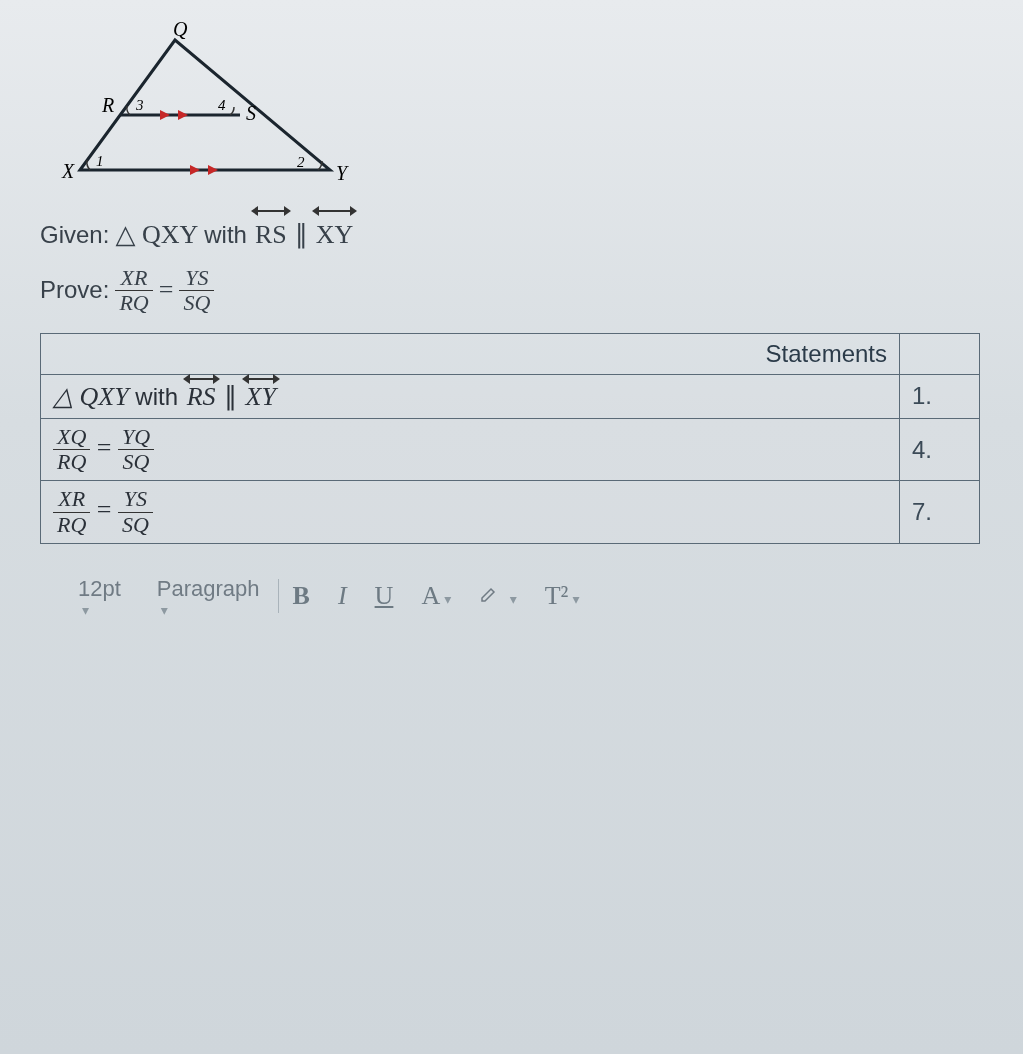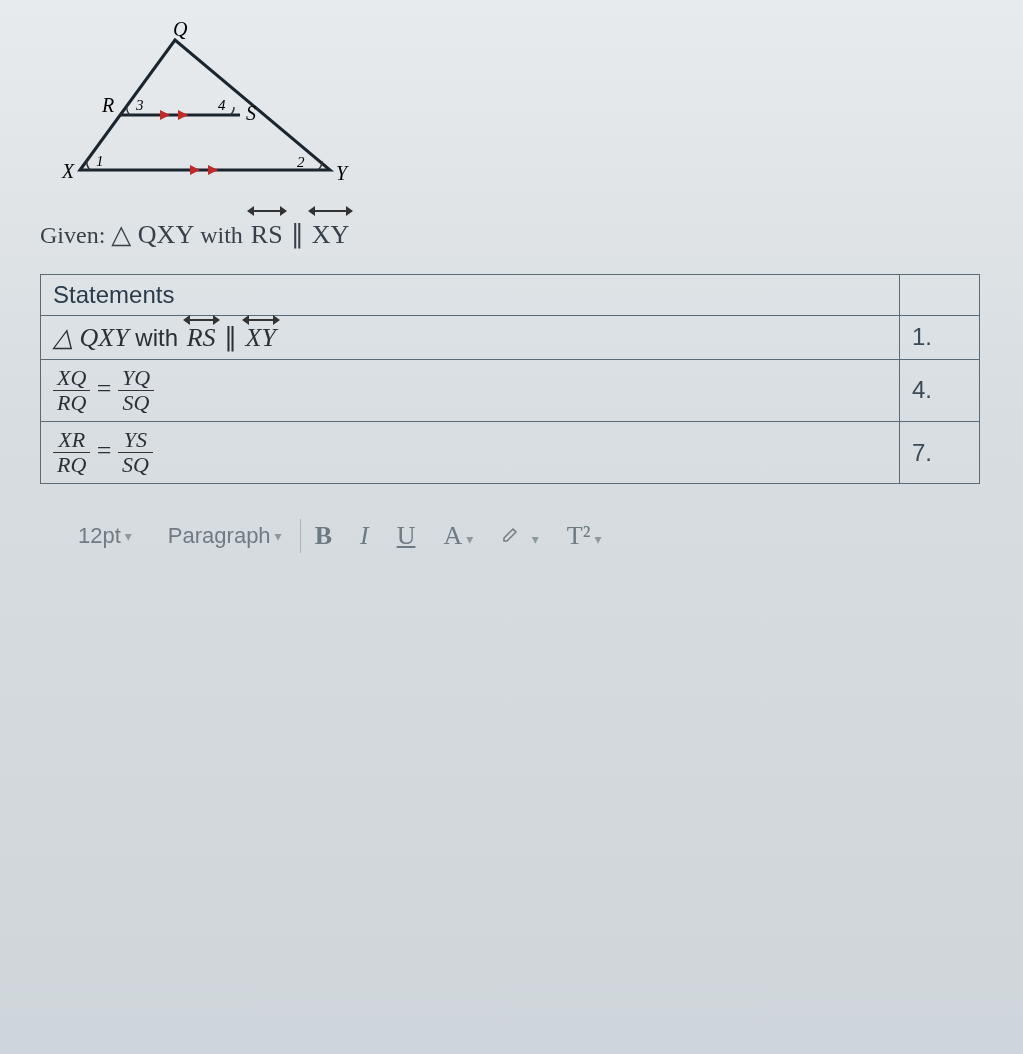--- a/index.html
+++ b/index.html
@@ -1,37 +1,37 @@
 <!DOCTYPE html>
 <html><head>
 <meta charset="utf-8">
 <style>
   html,body{margin:0;padding:0;background:#d5dbe0;font-family:Arial,Helvetica,sans-serif;color:#3a4248;}
   .page{width:1023px;height:1054px;position:relative;box-sizing:border-box;padding:20px 0 0 40px;background:linear-gradient(180deg,#e8ebee 0%,#d7dde1 40%,#cfd6db 100%);}
   .diagram{margin-left:20px;margin-bottom:20px;}
   .problem{font-size:24px;color:#38414a;line-height:1.6;}
-  .problem .lbl{font-family:Liberation Serif, serif;}
+  .problem .lbl{font-family:Liberation Sans, sans-serif;}
   .math{font-family:'Times New Roman',serif;font-size:26px;}
   .overline-arrow{position:relative;display:inline-block;padding:0 2px;}
   .overline-arrow::before{content:"";position:absolute;top:-4px;left:2px;right:2px;height:2px;background:#333;}
   .overline-arrow::after{content:"";position:absolute;top:-8px;right:-2px;width:0;height:0;border-left:7px solid #333;border-top:5px solid transparent;border-bottom:5px solid transparent;}
   .overline-arrow .la{position:absolute;top:-8px;left:-2px;width:0;height:0;border-right:7px solid #333;border-top:5px solid transparent;border-bottom:5px solid transparent;}
   .frac{display:inline-block;vertical-align:middle;text-align:center;font-family:'Times New Roman',serif;font-style:italic;font-size:22px;line-height:1.1;}
   .frac .num{display:block;border-bottom:1.5px solid #333;padding:0 4px;}
   .frac .den{display:block;padding:0 4px;}
   table.proof{border-collapse:collapse;width:940px;margin-top:18px;background:rgba(255,255,255,0.05);}
   table.proof td,table.proof th{border:1.5px solid #5a6a77;padding:6px 12px;text-align:left;vertical-align:middle;font-size:24px;}
-  table.proof th{font-weight:normal;text-align:left;font-family:Arial;font-size:24px;color:#2b3b49;}
+  table.proof th{font-weight:normal;text-align:right;font-family:Arial;font-size:24px;color:#2b3b49;}
   table.proof td.math-cell{font-family:'Times New Roman',serif;font-style:italic;font-size:26px;color:#2a3038;}
   table.proof td.reason{width:55px;text-align:left;font-family:Arial;font-size:24px;color:#3b4a57;}
   .upright{font-style:normal;}
   .editor-menu{margin-top:40px;margin-left:20px;font-size:22px;color:#4d5a64;}
   .editor-menu span{margin-right:22px;}
   .toolbar{margin-top:32px;margin-left:20px;display:flex;align-items:center;gap:0;font-size:22px;color:#707b84;}
-  .toolbar .grp{display:flex;align-items:center;padding:0 18px;height:40px;}
+  .toolbar .grp{display:flex;padding:0 18px;height:40px;flex-direction:column;}
   .toolbar .sep{width:1px;height:34px;background:#a9b3ba;}
   .chev{font-size:14px;margin-left:4px;color:#8d99a1;}
   .tb-btn{font-family:'Times New Roman',serif;font-size:26px;color:#6d7a83;padding:0 14px;}
   .tb-btn.bold{font-weight:bold;}
   .tb-btn.ital{font-style:italic;}
   .tb-btn.und{text-decoration:underline;}
   .given-row,.prove-row{display:flex;align-items:center;gap:6px;margin-top:10px;}
   .instr{margin-top:22px;}
   svg text{font-family:'Times New Roman',serif;font-style:italic;}
 </style>
@@ -72,20 +72,32 @@
 
   <div class="problem given-row">
     <span class="lbl">Given:</span>
     <span class="math">△ <span>QXY</span></span>
     <span class="lbl"> with </span>
     <span class="math overline-arrow"><span class="la"></span><span>RS</span></span>
     <span class="math"> ∥ </span>
     <span class="math overline-arrow"><span class="la"></span><span>XY</span></span>
   </div>
 
+  <div class="problem prove-row">
+    <span class="lbl">Prove:</span>
+    <span class="frac">
+      <span class="num">XR</span>
+      <span class="den">RQ</span>
+    </span>
+    <span class="math upright"> = </span>
+    <span class="frac">
+      <span class="num">YS</span>
+      <span class="den">SQ</span>
+    </span>
+  </div>
 
 
   <table class="proof">
     <tbody>
         <tr>
       <th>Statements</th>
       <th class="reason"></th>
     </tr>
     <tr>
       <td class="math-cell">

